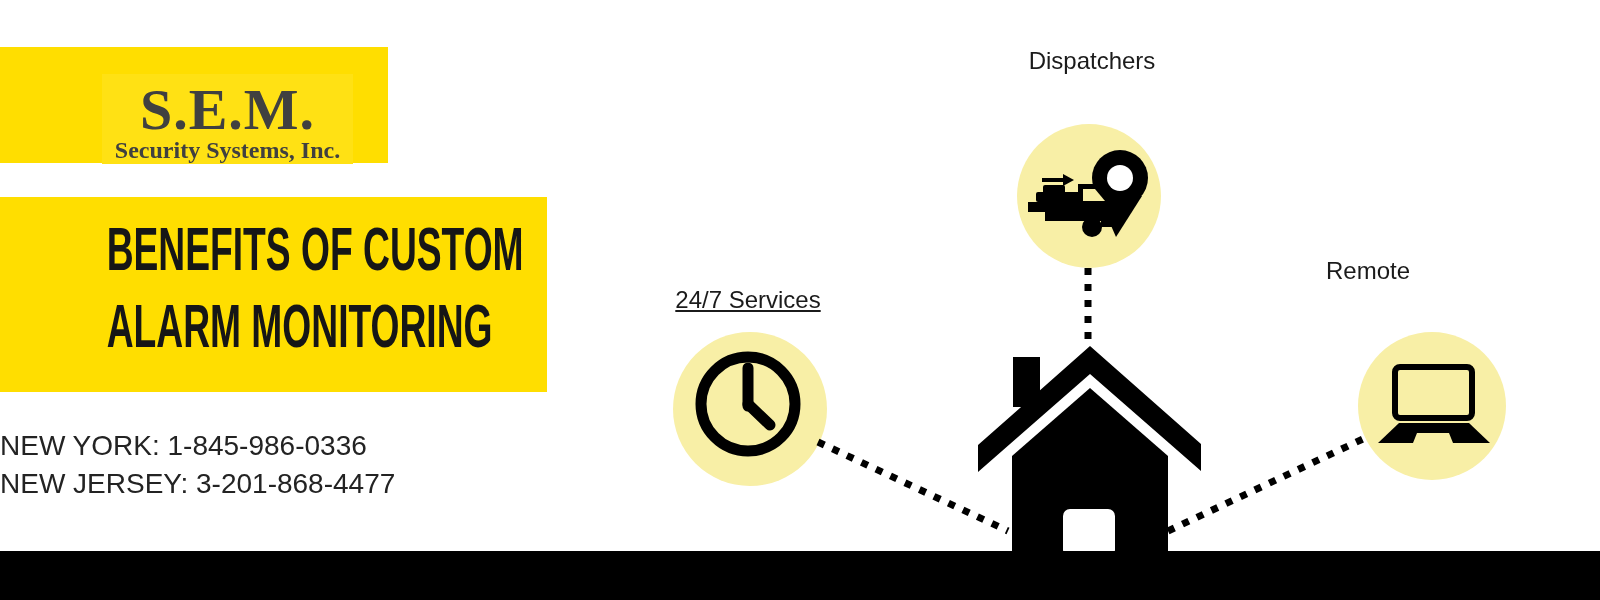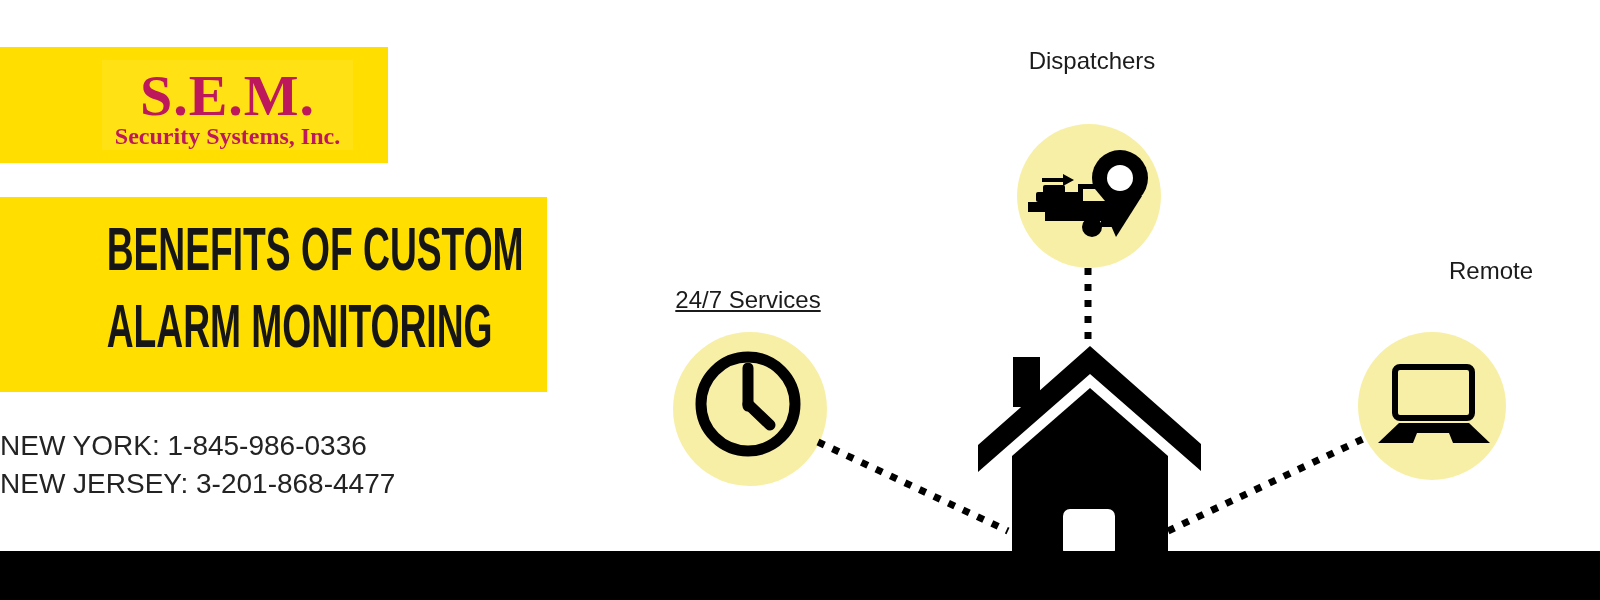--- a/index.html
+++ b/index.html
@@ -10,21 +10,21 @@
   }
   html,body{margin:0;padding:0;background:#fff;}
   #canvas{
     position:relative;width:1600px;height:600px;background:#ffffff;
     overflow:hidden;font-family:"Liberation Sans",sans-serif;
   }
   .abs{position:absolute;}
 
   
   .logo-box{left:0;top:47px;width:388px;height:116px;background:var(--brand-yellow,#FFDE00);}
-  .logo-inner{left:102px;top:13px;width:251px;height:90px;background:#FFE114;text-align:center;color:#be185d;}
+  .logo-inner{left:102px;top:27px;width:251px;height:90px;background:#FFE114;text-align:center;color:#404040;}
   .logo-name{font-family:"Liberation Serif",serif;font-weight:bold;font-size:58px;line-height:62px;margin-top:5px;letter-spacing:1px;}
   .logo-tagline{font-family:"Liberation Serif",serif;font-weight:bold;font-size:24px;line-height:26px;margin-top:-4px;}
 
   
   .headline-box{left:0;top:197px;width:547px;height:195px;background:var(--brand-yellow,#FFDE00);}
   .headline-text{
     width:100%;padding-top:14px;text-align:center;color:#161616;
     font-weight:800;font-size:61px;line-height:77px;
     transform:scaleX(0.61);transform-origin:50% 0;white-space:nowrap;
   }
@@ -32,21 +32,21 @@
   
   .contact{left:0;top:427px;width:433px;text-align:left;color:#232323;font-size:28px;line-height:38px;}
 
   
   .feature-label{width:200px;text-align:center;color:#1B1B1B;font-size:24px;line-height:30px;}
   .circle{border-radius:50%;background:var(--pale-yellow,#F8EFA6);}
   .lbl-services{left:648px;top:285px;text-decoration:underline;}
   .cir-services{left:673px;top:332px;width:154px;height:154px;}
   .lbl-dispatchers{left:992px;top:46px;}
   .cir-dispatchers{left:1017px;top:124px;width:144px;height:144px;}
-  .lbl-monitoring{left:1333px;top:256px;text-align:right;}
+  .lbl-monitoring{left:1268px;top:256px;}
   .cir-monitoring{left:1358px;top:332px;width:148px;height:148px;}
 
   .icon-svg{position:absolute;left:0;top:0;}
   .pale-fill{fill:var(--pale-yellow,#F8EFA6);}
 
   
   .house{left:930px;top:330px;}
   .connectors{left:0;top:0;}
   .bottom-bar{left:0;top:551px;width:1600px;height:49px;background:var(--bar-black,#000);}
 </style>

